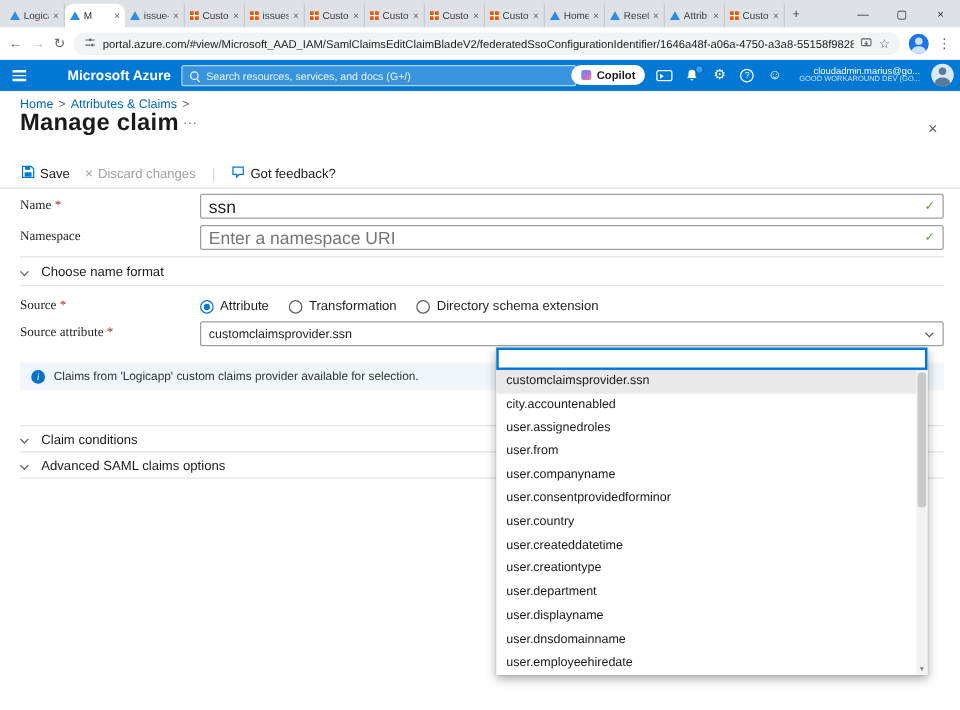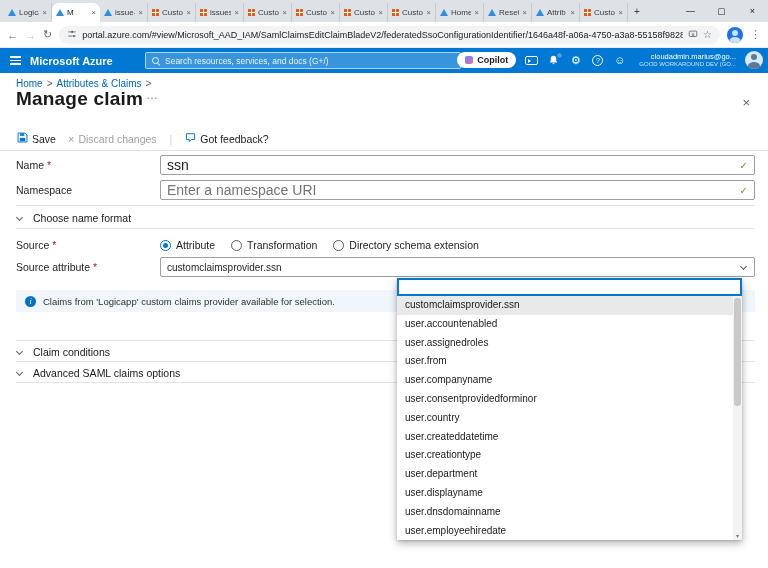--- a/index.html
+++ b/index.html
@@ -31,21 +31,21 @@
   .staricon{font-size:10px;color:#5f6368;}
   .menudots{font-size:11px;color:#5f6368;}
   .chrome-avatar{width:16px;height:16px;border-radius:50%;background:#1a73e8;position:relative;overflow:hidden;flex:0 0 auto;}
   .chrome-avatar::before{content:"";position:absolute;top:3px;left:50%;transform:translateX(-50%);width:6px;height:6px;border-radius:50%;background:#cfe0fb;}
   .chrome-avatar::after{content:"";position:absolute;top:10px;left:50%;transform:translateX(-50%);width:11px;height:7px;border-radius:50% 50% 0 0;background:#cfe0fb;}
 
   
   .azbar{position:absolute;top:48px;left:0;right:0;height:25px;background:#0078d4;display:flex;align-items:center;color:#fff;}
   .hamburger{display:inline-flex;flex-direction:column;gap:2px;margin:0 9px 0 10px;}
   .hamburger i{display:block;width:11px;height:1.4px;background:#fff;}
-  .brand{font-size:11px;font-weight:bold;white-space:nowrap;}
+  .brand{font-size:11px;font-weight:bold;white-space:nowrap;margin-left:24px;}
   .azsearch{position:absolute;left:145px;top:4px;width:316px;height:17px;background:rgba(255,255,255,.22);border:1px solid rgba(255,255,255,.6);border-radius:2px;display:flex;align-items:center;gap:5px;padding:0 6px;}
   .mag{position:relative;width:8px;height:8px;flex:0 0 auto;}
   .mag::before{content:"";position:absolute;top:0;left:0;width:5px;height:5px;border:1px solid #ecf4fb;border-radius:50%;}
   .mag::after{content:"";position:absolute;left:6px;top:6px;width:3px;height:1px;background:#ecf4fb;transform:rotate(45deg);transform-origin:0 0;}
   .azsearch input{flex:1;background:transparent;border:none;outline:none;color:#fff;font-size:8.5px;font-family:inherit;}
   .azsearch input::placeholder{color:#eaf4fc;}
   .azright{position:absolute;right:5px;top:0;height:24px;display:flex;align-items:center;gap:9px;}
   .copilot{height:16px;background:#fff;border-radius:9px;display:flex;align-items:center;gap:4px;padding:0 8px;color:#1b1a19;font-size:9px;font-weight:bold;}
   .copilot .ci{width:8px;height:8px;border-radius:2px;background:linear-gradient(135deg,#4c9df4,#b16ee0 55%,#ef8a66);}
   .azicon{position:relative;color:#fff;font-size:11px;line-height:1;display:flex;align-items:center;justify-content:center;min-width:13px;}
@@ -71,21 +71,21 @@
   .blade-close{position:absolute;top:22px;right:18px;font-size:13px;color:#605e5c;}
   .cmdbar{position:absolute;top:57px;left:14px;display:flex;align-items:center;gap:6px;font-size:10.5px;color:#1b1a19;}
   .cmd{display:flex;align-items:center;gap:4px;padding:2px 3px;}
   .cmd.disabled{color:#a19f9d;}
   .cmdx{font-size:11px;color:#a19f9d;}
   .cmdsep{color:#d2d0ce;margin:0 4px;}
   .hr{position:absolute;left:16px;right:13px;border-top:1px solid #e5e3e1;}
   .hr.full{left:0;right:0;}
 
   .row{position:absolute;left:0;right:0;height:20px;}
-  .flabel{position:absolute;left:16px;top:0;height:20px;line-height:20px;font-size:10.5px;color:#201f1e;}
+  .flabel{position:absolute;left:16px;top:0;height:20px;line-height:20px;font-size:10.5px;color:#201f1e;font-family:Liberation Serif, serif;}
   .req::after{content:" *";color:#a4262c;}
   .tbox{position:absolute;left:160px;right:13px;top:0;height:20px;border:1px solid #a19f9d;border-radius:2px;background:#fff;display:flex;align-items:center;padding:0 6px;}
   .tbox input{flex:1;min-width:0;border:none;outline:none;background:transparent;font-size:14px;font-family:inherit;color:#201f1e;}
   .tbox input::placeholder{color:#767472;}
   .vcheck{font-size:10px;color:#6a9a2d;margin-left:6px;}
   .secrow{position:absolute;left:16px;display:flex;align-items:center;height:16px;font-size:10.5px;color:#1b1a19;justify-content:flex-end;}
   .chev{display:inline-block;width:5px;height:5px;border-right:1.3px solid #605e5c;border-bottom:1.3px solid #605e5c;transform:rotate(45deg);margin:-2px 11px 0 1px;}
   .radio-group{position:absolute;left:160px;top:0;height:20px;display:flex;align-items:center;gap:16px;font-size:10.5px;color:#201f1e;}
   .ropt{display:flex;align-items:center;}
   .rad{width:11px;height:11px;border:1px solid #605e5c;border-radius:50%;margin-right:5px;position:relative;background:#fff;flex:0 0 auto;}
@@ -351,21 +351,21 @@
       <span>Advanced SAML claims options</span>
     </div>
 
     <div class="hr" style="top:309px"></div>
   </div>
 
   <div class="dropdown">
     <input class="dfilter" value="" style="">
     <div class="dlist">
       <div class="ditem sel">customclaimsprovider.ssn</div>
-      <div class="ditem">user.accountenabled</div>
+      <div class="ditem">city.accountenabled</div>
       <div class="ditem">user.assignedroles</div>
       <div class="ditem">user.from</div>
       <div class="ditem">user.companyname</div>
       <div class="ditem">user.consentprovidedforminor</div>
       <div class="ditem">user.country</div>
       <div class="ditem">user.createddatetime</div>
       <div class="ditem">user.creationtype</div>
       <div class="ditem">user.department</div>
       <div class="ditem">user.displayname</div>
       <div class="ditem">user.dnsdomainname</div>

